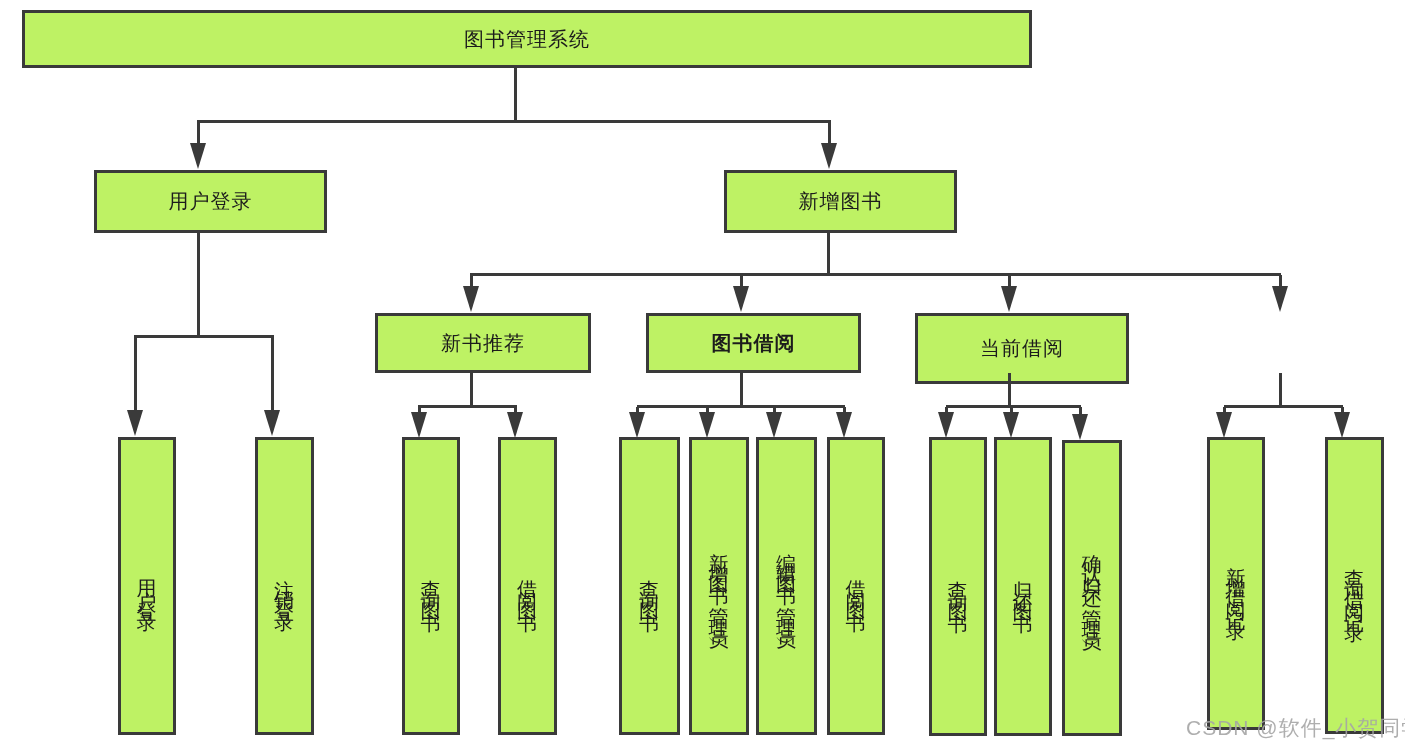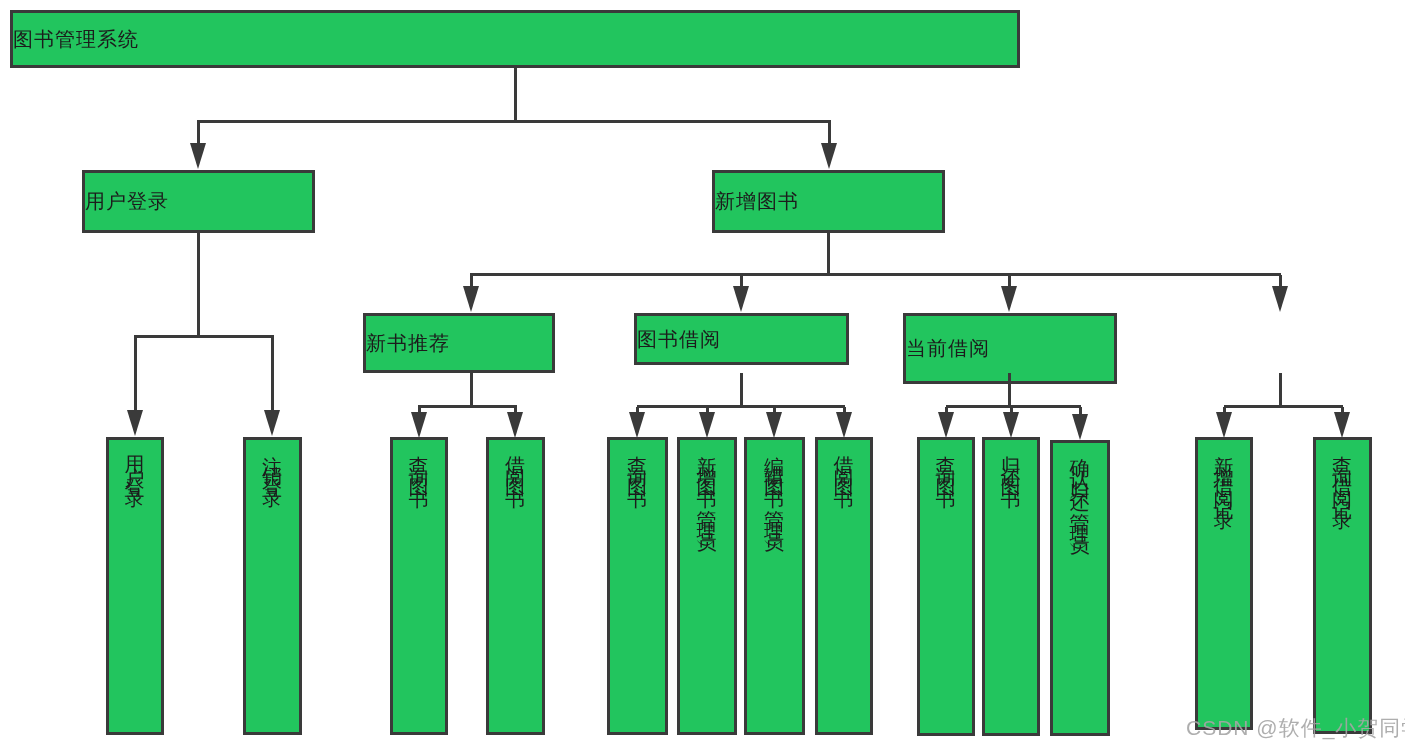--- a/index.html
+++ b/index.html
@@ -8,26 +8,28 @@
     position:relative;
     width:1405px; height:747px;
     background:#ffffff;
     font-family:"Liberation Sans","DejaVu Sans",sans-serif;
     overflow:hidden;
   }
   .box {
     position:absolute;
     box-sizing:border-box;
     border:3px solid #3a3a3a;
-    background:#22c55e;
+    background:#bef264;
     display:flex;
     align-items:center;
+    justify-content:center;
     color:#1c1c1c;
     font-size:20px;
     letter-spacing:1px;
+    margin-left:12px;
   }
   .box.v {
     writing-mode:vertical-rl;
     letter-spacing:11px;
     line-height:1;
     font-size:20px;
   }
   .vl { position:absolute; width:3px; background:#3a3a3a; }
   .hl { position:absolute; height:3px; background:#3a3a3a; }
   .arr { position:absolute; width:16px; }
@@ -82,24 +84,24 @@
   <div class="arr" style="left:127px;top:337px;height:99px;"></div>
   <div class="arr" style="left:264px;top:337px;height:99px;"></div>
 
   <div class="vl" style="left:827px;top:233px;height:42px;"></div>
   <div class="hl" style="left:470px;top:273px;width:811px;"></div>
   <div class="arr" style="left:463px;top:275px;height:37px;"></div>
   <div class="arr" style="left:733px;top:275px;height:37px;"></div>
   <div class="arr" style="left:1001px;top:275px;height:37px;"></div>
   <div class="arr" style="left:1272px;top:275px;height:37px;"></div>
 
-  <div class="box" style="left:363px;top:313px;width:192px;height:60px;">
+  <div class="box" style="left:363px;top:313px;width:216px;height:60px;">
     <span>新书推荐</span>
   </div>
-  <div class="box" style="left:634px;top:313px;width:215px;height:52px;">
+  <div class="box" style="left:634px;top:313px;width:215px;height:60px;font-weight:bold;">
     <span>图书借阅</span>
   </div>
   <div class="box" style="left:903px;top:313px;width:214px;height:71px;">
     <span>当前借阅</span>
   </div>
 
   <div class="vl" style="left:470px;top:373px;height:34px;"></div>
   <div class="hl" style="left:418px;top:405px;width:99px;"></div>
   <div class="arr" style="left:411px;top:407px;height:31px;"></div>
   <div class="arr" style="left:507px;top:407px;height:31px;"></div>

